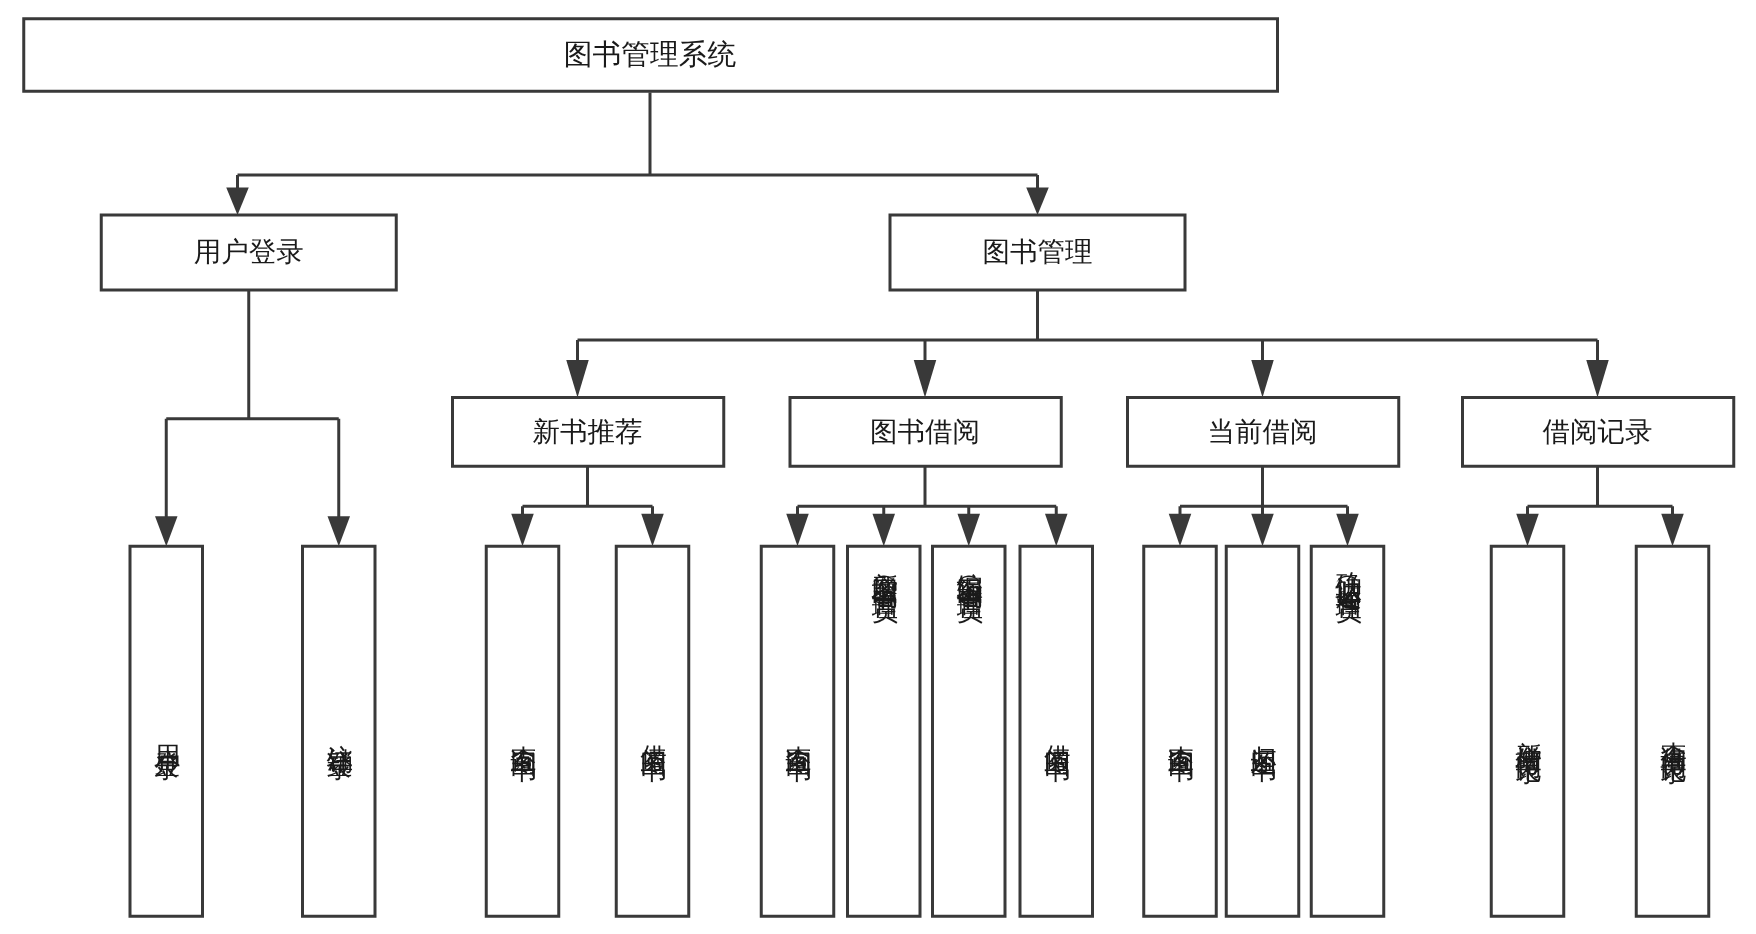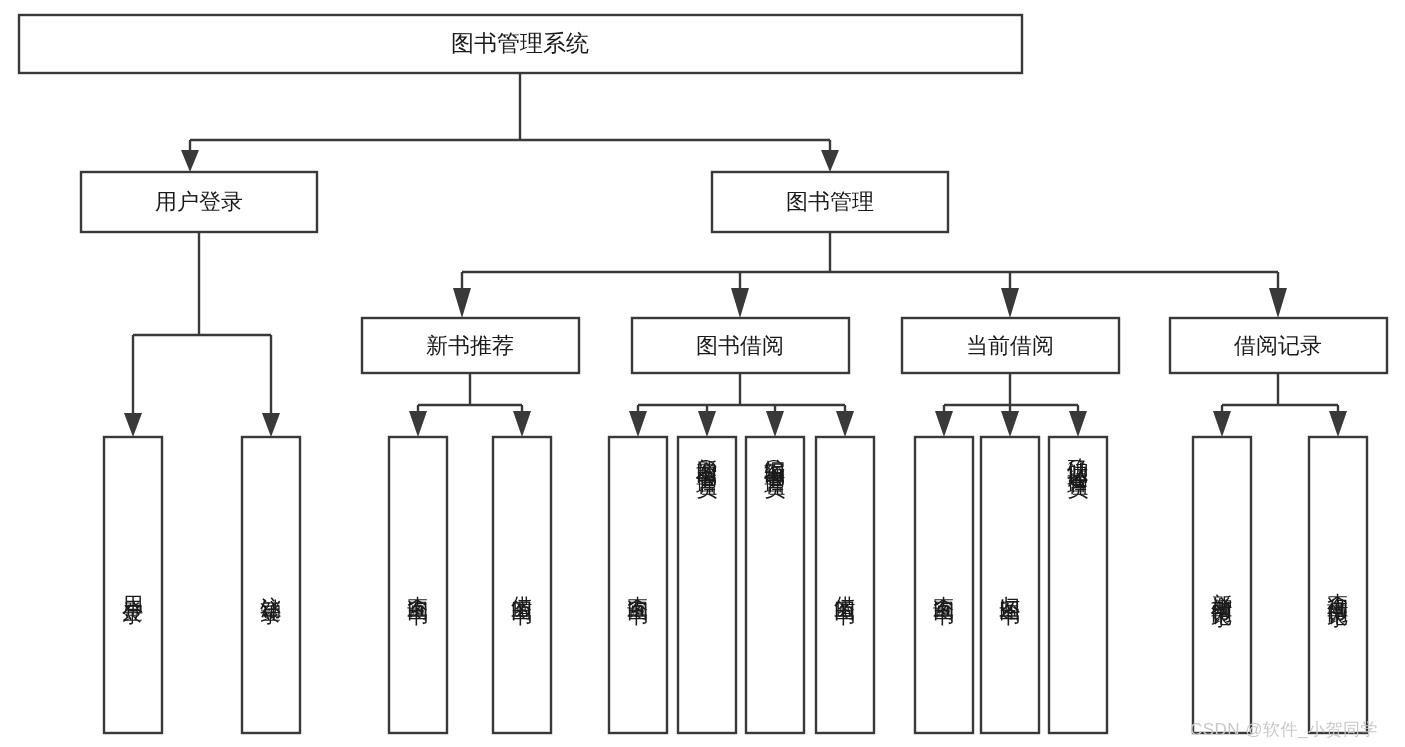--- a/index.html
+++ b/index.html
@@ -243,15 +243,14 @@
   <div class="leaf-label top-aligned" style="left:746px; top:441px; width:58px; height:292px;">编辑图书（管理员）</div>
   <div class="leaf-label" style="left:816px; top:437px; width:58px; height:296px;">借阅图书</div>
 
   <div class="leaf-label" style="left:915px; top:437px; width:58px; height:296px;">查询图书</div>
   <div class="leaf-label" style="left:981px; top:437px; width:58px; height:296px;">归还图书</div>
   <div class="leaf-label top-aligned" style="left:1049px; top:441px; width:58px; height:292px;">确认归还（管理员）</div>
 
   <div class="leaf-label" style="left:1193px; top:437px; width:58px; height:296px;">新增借阅记录</div>
   <div class="leaf-label" style="left:1309px; top:437px; width:58px; height:296px;">查询借阅记录</div>
 
-  <div class="watermark">CSDN @软件_小贺同学</div>
 
 </div>
 
 </body></html>

